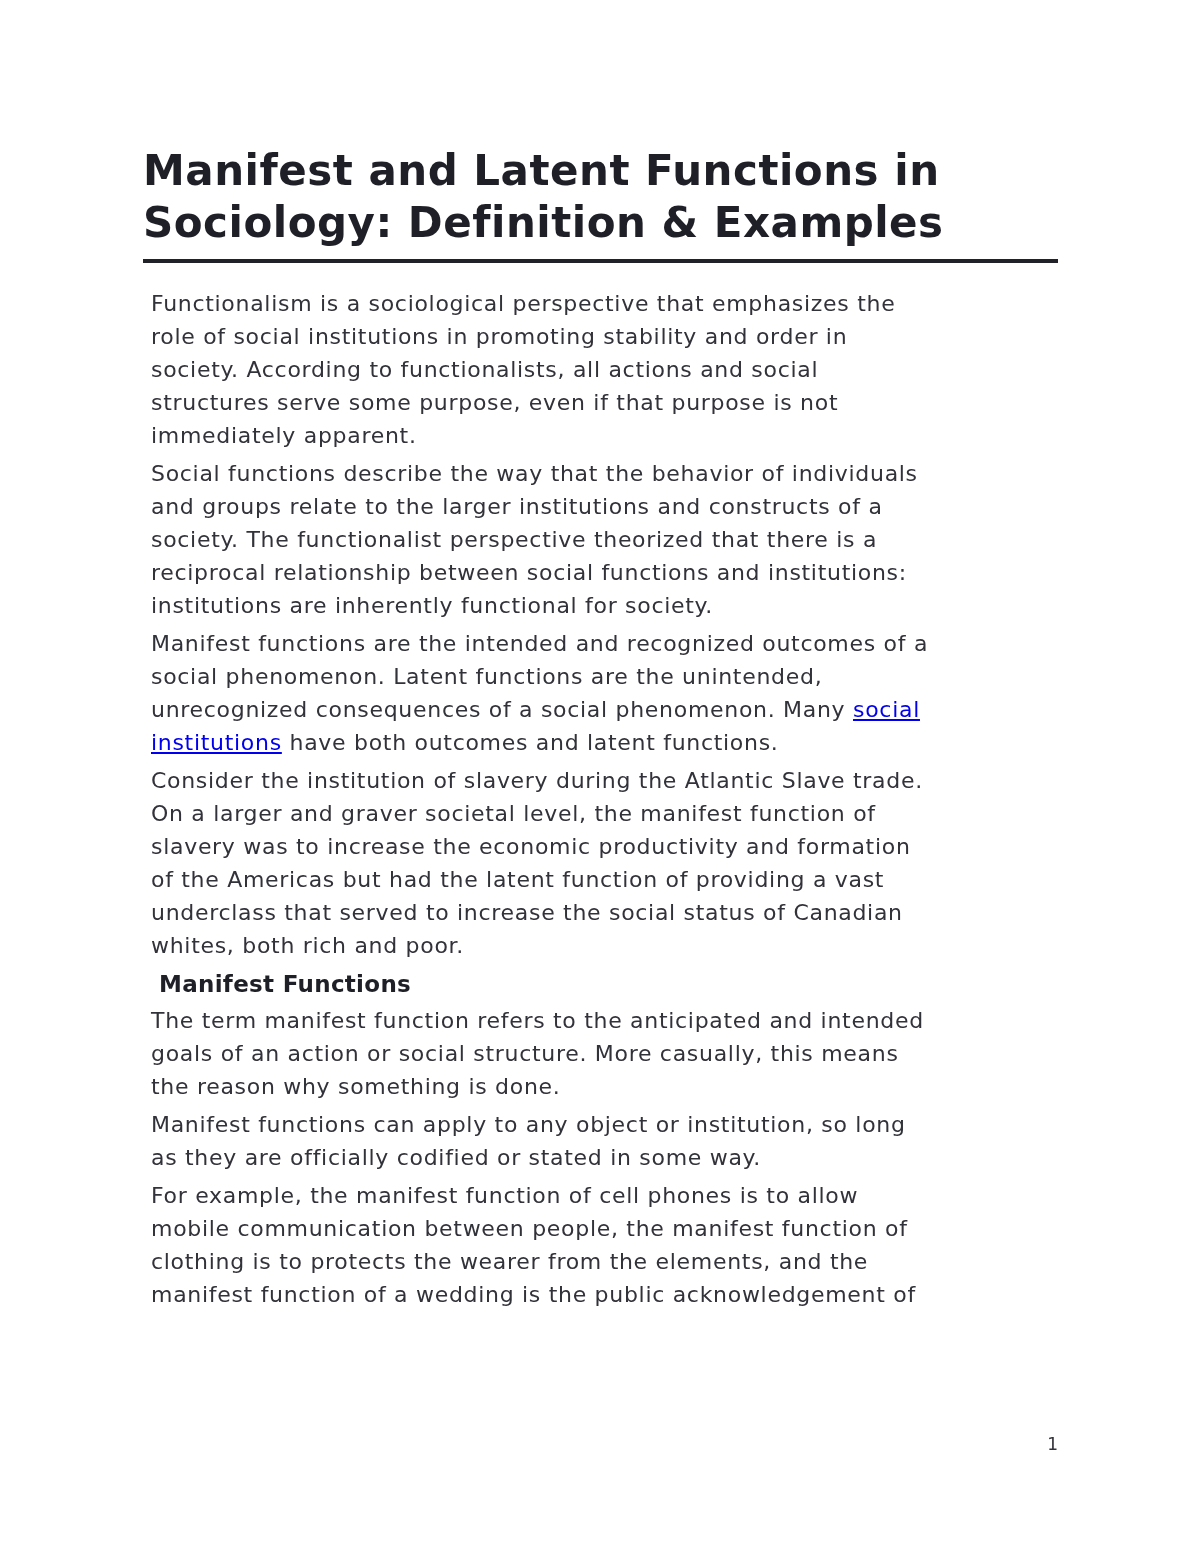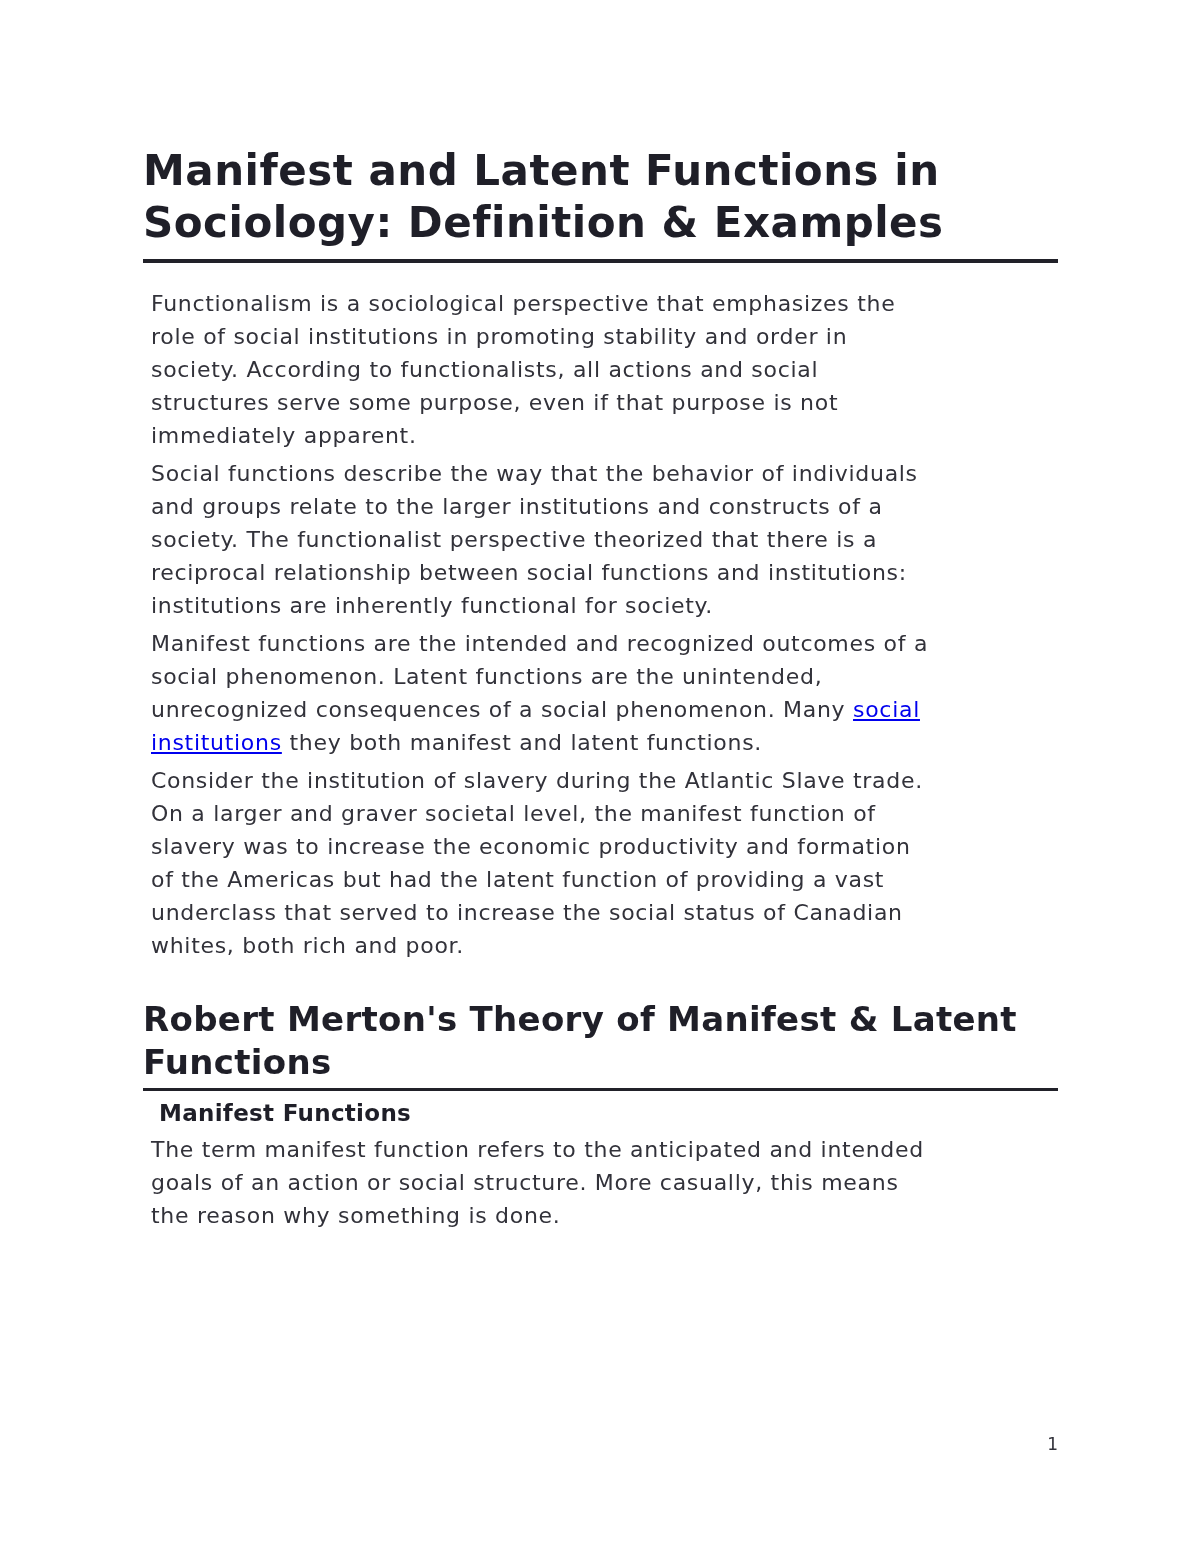--- a/index.html
+++ b/index.html
@@ -85,35 +85,39 @@
 
   <p class="body-text">Social functions describe the way that the behavior of individuals
 and groups relate to the larger institutions and constructs of a
 society. The functionalist perspective theorized that there is a
 reciprocal relationship between social functions and institutions:
 institutions are inherently functional for society.</p>
 
   <p class="body-text"><span>Manifest functions are the intended and recognized outcomes of a
 social phenomenon. Latent functions are the unintended,
 unrecognized consequences of a social phenomenon. Many </span><a href="#" class="doc-link">social
-institutions</a><span> they both manifest and latent functions.</span></p>
+institutions</a><span> have both outcomes and latent functions.</span></p>
 
   <p class="body-text">Consider the institution of slavery during the Atlantic Slave trade.
 On a larger and graver societal level, the manifest function of
 slavery was to increase the economic productivity and formation
 of the Americas but had the latent function of providing a vast
 underclass that served to increase the social status of Canadian
 whites, both rich and poor.</p>
 
-  <h2 class="section-heading">Robert Merton's Theory of Manifest &amp; Latent
-Functions</h2>
 
   <h3 class="subsection-heading">Manifest Functions</h3>
 
   <p class="body-text">The term manifest function refers to the anticipated and intended
 goals of an action or social structure. More casually, this means
 the reason why something is done.</p>
 
+  <p class="body-text">Manifest functions can apply to any object or institution, so long
+as they are officially codified or stated in some way.</p>
 
+  <p class="body-text">For example, the manifest function of cell phones is to allow
+mobile communication between people, the manifest function of
+clothing is to protects the wearer from the elements, and the
+manifest function of a wedding is the public acknowledgement of</p>
 
   <div class="page-number">1</div>
 
 </div>
 
 </body></html>

